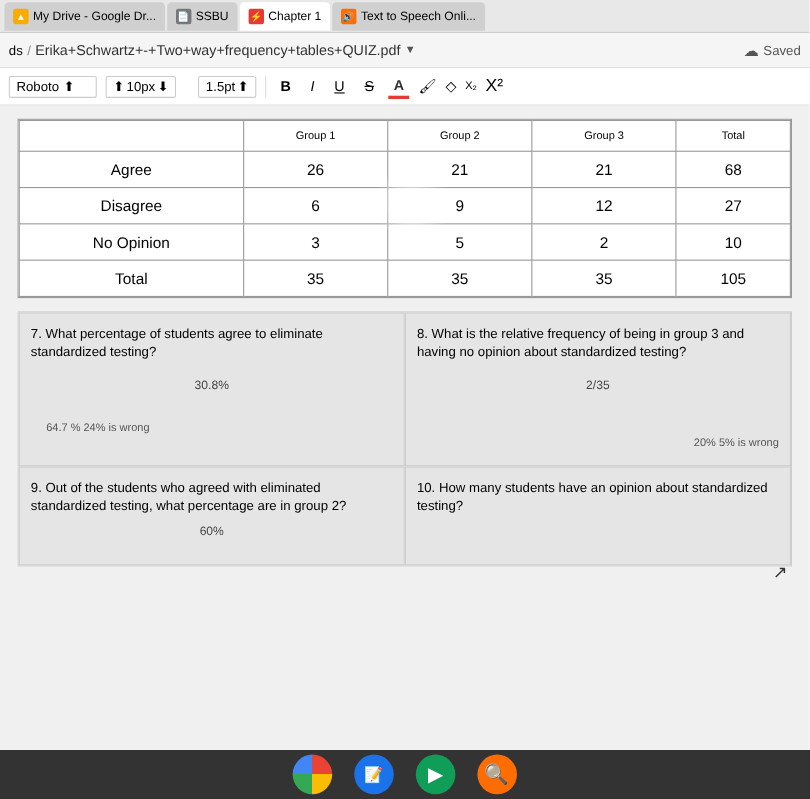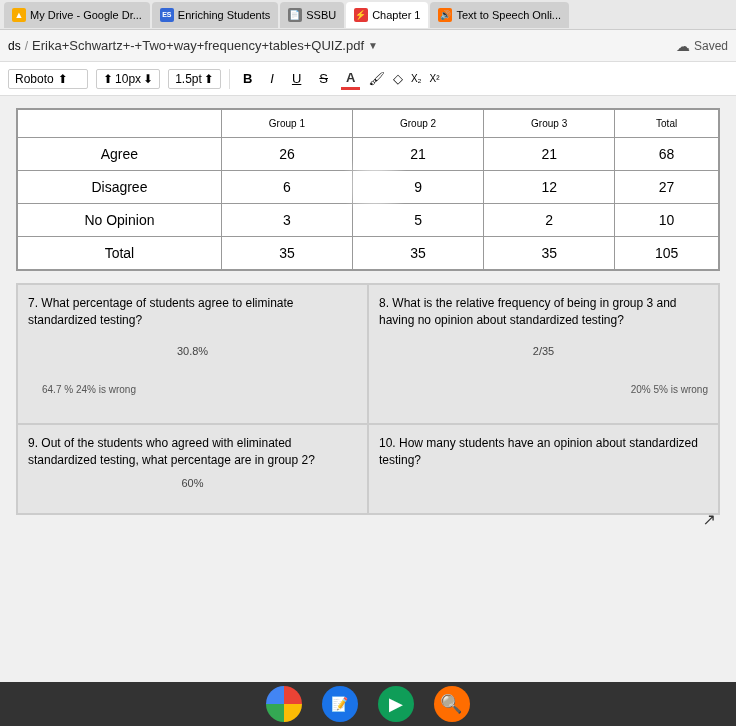--- a/index.html
+++ b/index.html
@@ -122,38 +122,39 @@
       min-width: 50px;
     }
     .line-height {
       display: flex;
       align-items: center;
       gap: 2px;
       padding: 2px 6px;
       border: 1px solid #ccc;
       border-radius: 2px;
       cursor: pointer;
+      margin-left: 12px;
     }
     .toolbar-sep {
       width: 1px;
       height: 20px;
       background: #ddd;
     }
     .format-btn {
       padding: 2px 5px;
       cursor: pointer;
       font-size: 13px;
       font-weight: bold;
     }
     .format-btn.italic { font-style: italic; font-weight: normal; }
     .format-btn.underline { text-decoration: underline; font-weight: normal; }
     .format-btn.strikethrough { text-decoration: line-through; font-weight: normal; }
     .format-btn.color-a { color: #333; border-bottom: 3px solid #e53935; }
     .subscript { font-size: 10px; vertical-align: sub; cursor: pointer; }
-    .superscript { font-size: 10px; vertical-align: super; cursor: pointer; }
+    .superscript { font-size: 16px; vertical-align: super; cursor: pointer; }
 
     
     .content {
       background: #f0f0f0;
       padding: 12px 16px;
       height: calc(726px - 30px - 32px - 34px - 44px);
       overflow-y: auto;
     }
 
     
@@ -268,24 +269,20 @@
       z-index: 10;
     }
   </style>
 </head>
 <body>
 
 <div class="tab-bar">
   <div class="tab">
     <div class="tab-icon" style="background:#f9ab00; display:flex; align-items:center; justify-content:center; color:white; font-size:9px; font-weight:bold;">▲</div>
     <span class="tab-label">My Drive - Google Dr...</span>
-  </div>
-  <div class="tab">
-    <div class="tab-icon" style="background:#3367d6; display:flex; align-items:center; justify-content:center; color:white; font-size:7px; font-weight:bold;">ES</div>
-    <span class="tab-label">Enriching Students</span>
   </div>
   <div class="tab">
     <div class="tab-icon" style="background:#777; display:flex; align-items:center; justify-content:center; color:white; font-size:9px;">📄</div>
     <span class="tab-label">SSBU</span>
   </div>
   <div class="tab active">
     <div class="tab-icon" style="background:#e53935; display:flex; align-items:center; justify-content:center; color:white; font-size:9px;">⚡</div>
     <span class="tab-label">Chapter 1</span>
   </div>
   <div class="tab">
@@ -391,21 +388,21 @@
       <div class="quiz-answer">30.8%</div>
       <div class="quiz-wrong">64.7 % 24% is wrong</div>
     </div>
 
     <div class="quiz-cell">
       <div class="quiz-question">
         <span>8.</span>
         <span>What is the relative frequency of being in group 3 and having no opinion about standardized testing?</span>
       </div>
       <div class="quiz-answer">2/35</div>
-      <div class="quiz-wrong" style="left:auto; right:10px; bottom:28px;">20%  5% is wrong</div>
+      <div class="quiz-wrong" style="left:auto; right:10px; bottom:15px;">20%  5% is wrong</div>
     </div>
 
     <div class="quiz-cell" style="min-height:90px;">
       <div class="quiz-question">
         <span>9.</span>
         <span>Out of the students who agreed with eliminated standardized testing, what percentage are in group 2?</span>
       </div>
       <div class="quiz-partial">60%</div>
     </div>
 

